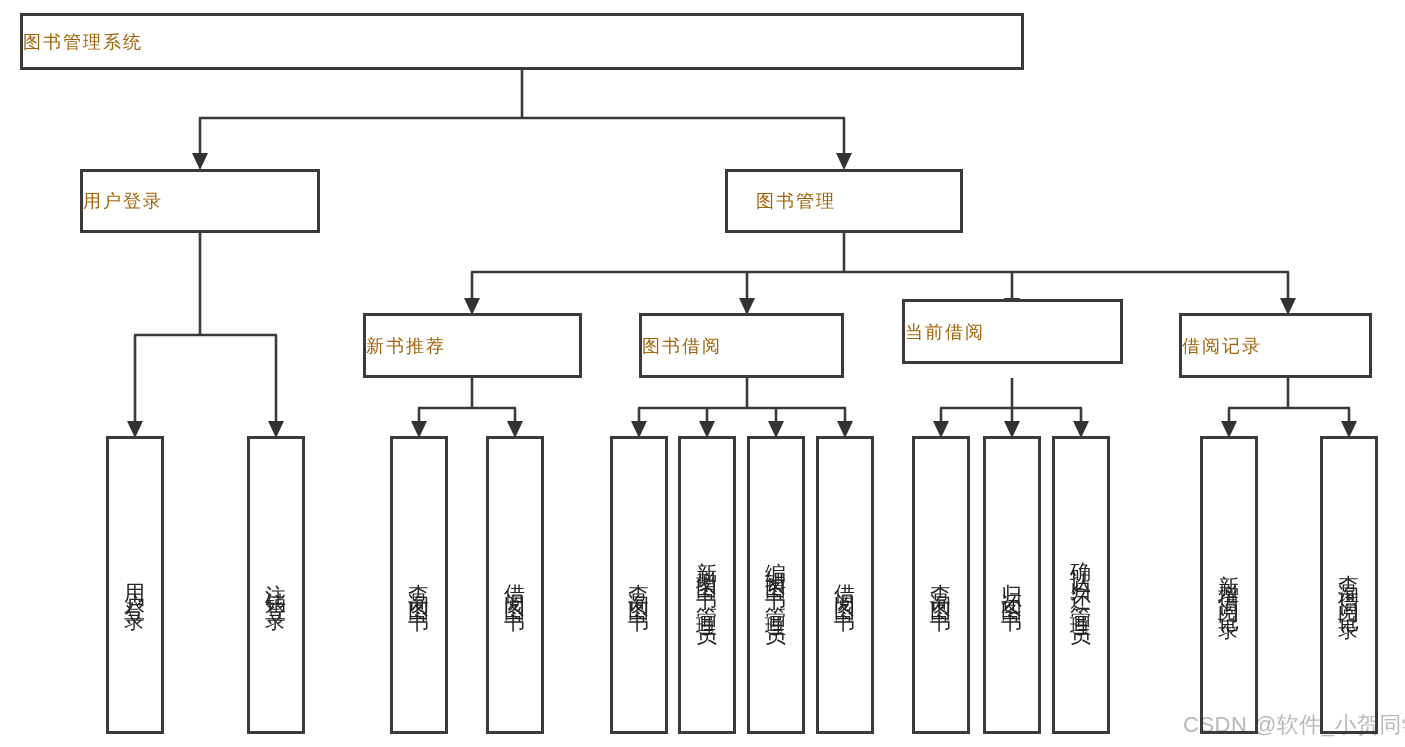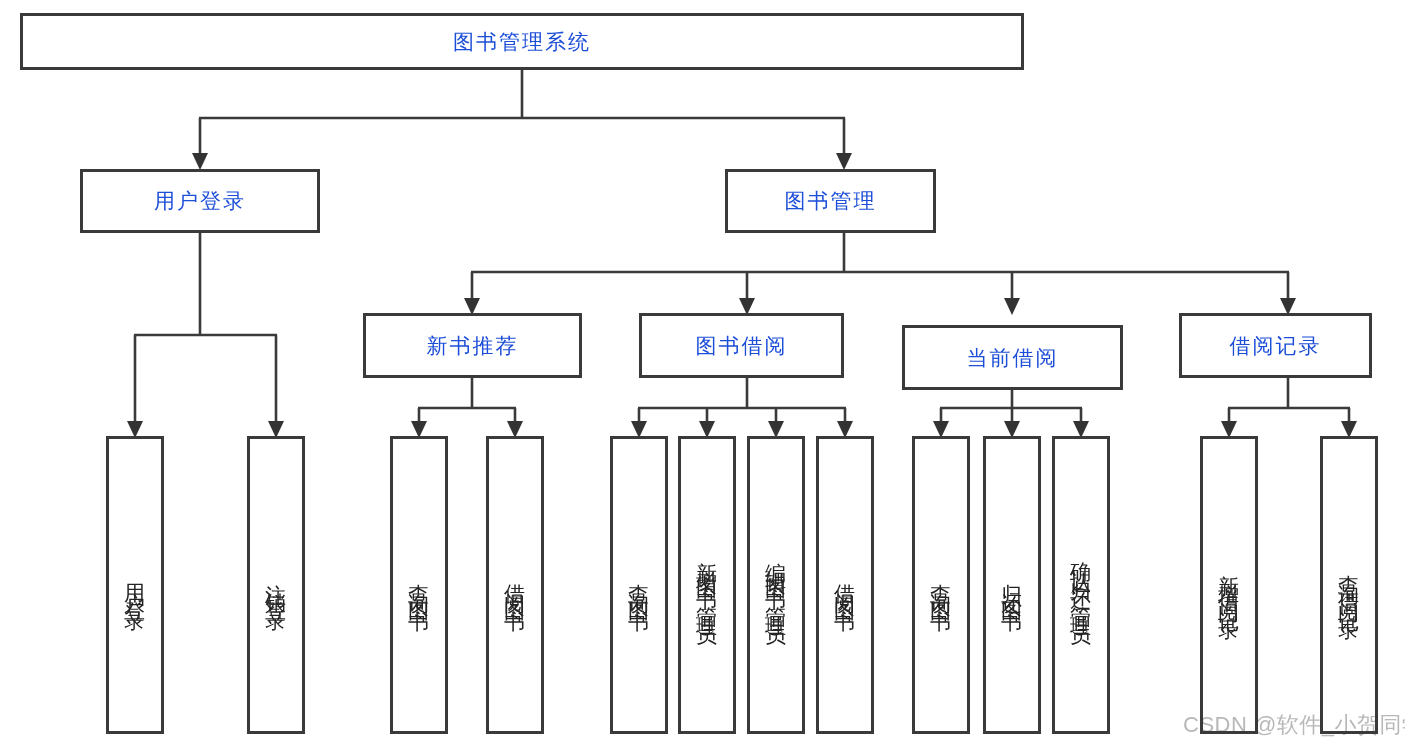--- a/index.html
+++ b/index.html
@@ -18,24 +18,23 @@
   }
   .connectors line { stroke: #3a3a3a; stroke-width: 2.6; }
   .connectors polygon { fill: #333333; }
   .hbox {
     position: absolute;
     box-sizing: border-box;
     border: 3px solid #3a3a3a;
     background: #ffffff;
     display: flex;
     align-items: center;
-    justify-content: center;
-    font-size: 21px;
+    font-size: 18px;
     letter-spacing: 2px;
-    color: #1d4ed8;
+    color: #a16207;
     z-index: 2;
   }
   .vbox {
     position: absolute;
     box-sizing: border-box;
     border: 3px solid #3a3a3a;
     background: #ffffff;
     top: 436px;
     width: 58px;
     height: 298px;
@@ -132,31 +131,31 @@
     <polygon points="1341,421 1357,421 1349,438"></polygon>
   </svg>
 
   <div class="hbox" style="left:20px; top:13px; width:1004px; height:57px;">
     <span>图书管理系统</span>
   </div>
 
   <div class="hbox" style="left:80px; top:169px; width:240px; height:64px;">
     <span>用户登录</span>
   </div>
-  <div class="hbox" style="left:725px; top:169px; width:211px; height:64px;">
+  <div class="hbox" style="left:725px; top:169px; width:238px; height:64px;padding-left:28px;">
     <span>图书管理</span>
   </div>
 
   <div class="hbox" style="left:363px; top:313px; width:219px; height:65px;">
     <span>新书推荐</span>
   </div>
   <div class="hbox" style="left:639px; top:313px; width:205px; height:65px;">
     <span>图书借阅</span>
   </div>
-  <div class="hbox" style="left:902px; top:325px; width:221px; height:65px;">
+  <div class="hbox" style="left:902px; top:299px; width:221px; height:65px;">
     <span>当前借阅</span>
   </div>
   <div class="hbox" style="left:1179px; top:313px; width:193px; height:65px;">
     <span>借阅记录</span>
   </div>
 
   <div class="vbox" style="left:106px;">
     <span class="vtext">用户登录</span>
   </div>
   <div class="vbox" style="left:247px;">

